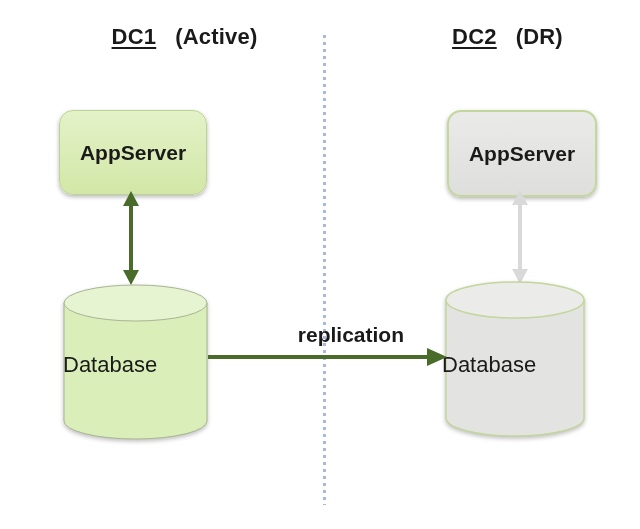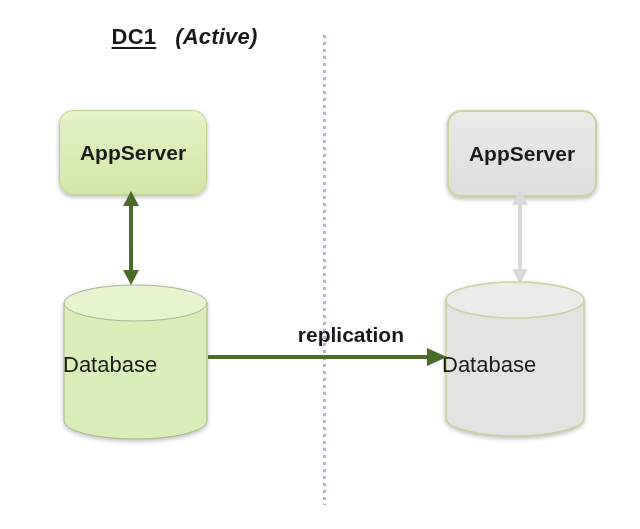--- a/index.html
+++ b/index.html
@@ -14,21 +14,21 @@
   .dc-title {
     position: absolute;
     width: 220px;
     text-align: center;
     font-size: 22px;
     font-weight: 600;
     letter-spacing: .2px;
     white-space: nowrap;
   }
   .dc-title .dc-name { text-decoration: underline; text-underline-offset: 3px; margin-left: 43px; }
-  .dc-title .dc-mode { font-style: italic; }
+  .dc-title .dc-mode { }
   #dc1-title { left: 53px; top: 24px; }
   #dc2-title { left: 376px; top: 24px; }
 
   #divider {
     position: absolute;
     left: 323px; top: 35px;
     width: 3px; height: 470px;
     background: repeating-linear-gradient(
       to bottom,
       var(--divider-color, #a9b9dc) 0px, var(--divider-color, #a9b9dc) 3px,
@@ -93,20 +93,25 @@
 </head>
 <body>
 
 <div id="canvas">
 
   <div class="dc-title" id="dc1-title">
     <span class="dc-name">DC1</span>
     <span>&nbsp;</span>
     <span class="dc-mode">(Active)</span>
   </div>
+  <div class="dc-title" id="dc2-title">
+    <span class="dc-name">DC2</span>
+    <span>&nbsp;</span>
+    <span class="dc-mode">(DR)</span>
+  </div>
 
   <div id="divider"></div>
 
   <div class="app-box" id="dc1-app-box">
     <span>App</span>
     <span>Server</span>
   </div>
 
   <div class="app-box" id="dc2-app-box">
     <span>App</span>

